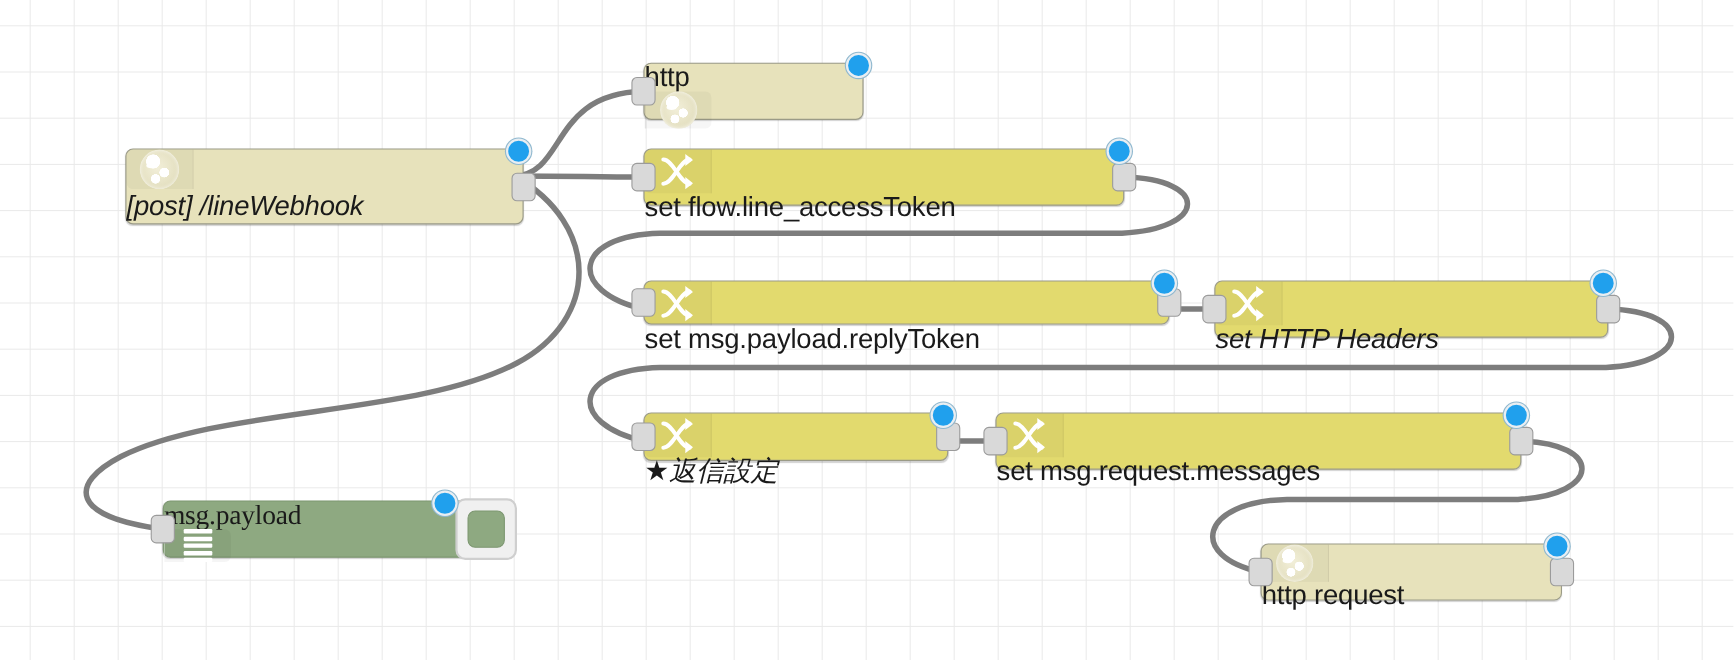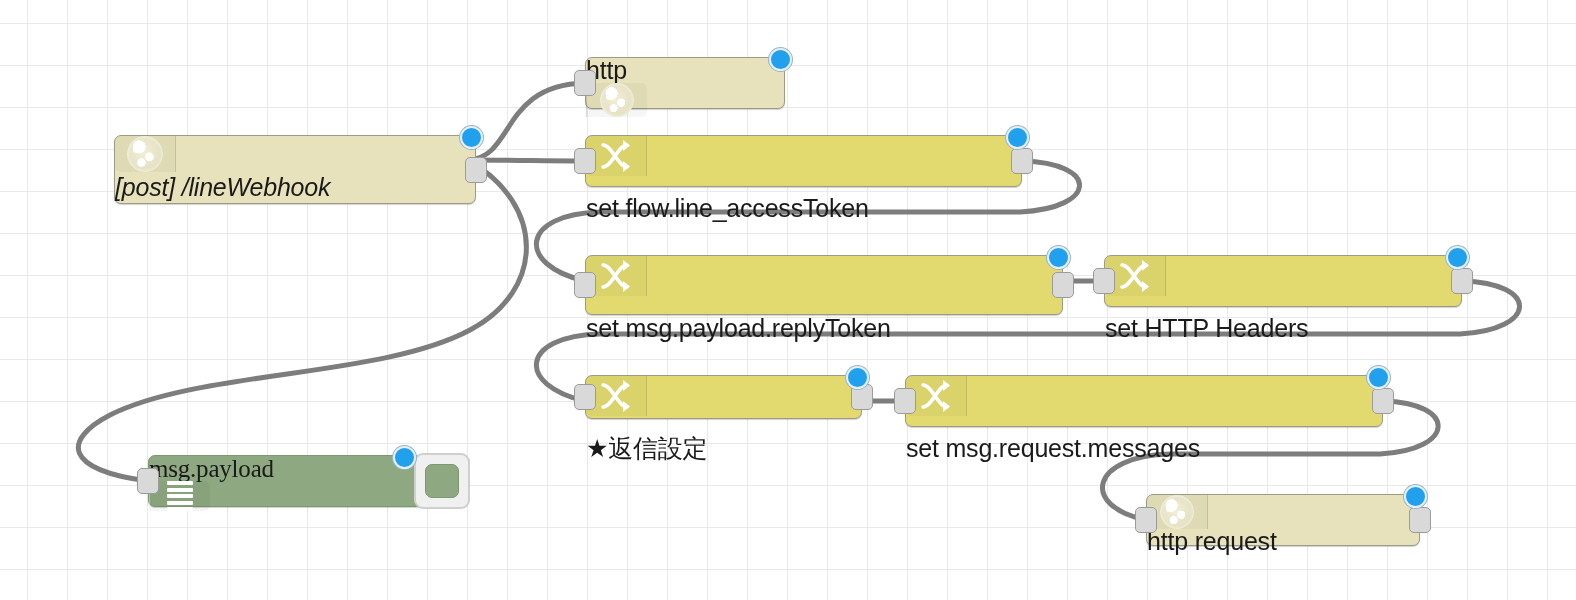--- a/index.html
+++ b/index.html
@@ -57,21 +57,21 @@
     position: relative;
     min-width: 0;
   }
   .node-label {
     font-size: 25px;
     color: #1a1a1a;
     white-space: nowrap;
     letter-spacing: -0.2px;
     line-height: 1;
   }
-  .node-label.italic { }
+  .node-label.italic { font-style: italic; }
 
   
   .icon-tray {
     flex: 0 0 auto;
     width: 60px;
     display: flex;
     align-items: center;
     justify-content: center;
     position: relative;
   }
@@ -83,21 +83,21 @@
   }
   .icon-tray.right {
     border-left: 1.5px solid rgba(0,0,0,0.12);
     border-top-right-radius: 6px;
     border-bottom-right-radius: 6px;
     background: rgba(0,0,0,0.035);
   }
 
   
   .n-http   { background: #e7e2bb; }
-  .n-change { background: #e2da6e; gap: 20px; }
+  .n-change { background: #e2da6e; }
   .n-debug  { background: #8ea981; font-family: Liberation Serif, serif; }
 
   
   .port {
     position: absolute;
     width: 22px;
     height: 26px;
     background: #d9d9d9;
     border: 1.5px solid #9b9b9b;
     border-radius: 5px;
@@ -252,21 +252,21 @@
       </svg>
     </div>
     <div class="node-body">
       <span class="node-label">set flow.line_accessToken</span>
     </div>
     <div class="port in"></div>
     <div class="port out"></div>
     <div class="node-dot"></div>
   </div>
 
-  <div class="node n-change" style="left:585px; top:255px; width:478px; height:60px;">
+  <div class="node n-change" style="left:585px; top:255px; width:478px; height:40px;">
     <div class="icon-tray left">
       <svg class="swirl" viewBox="0 0 40 40">
         <g fill="none" stroke="#ffffff" stroke-width="3.6" stroke-linecap="round" stroke-linejoin="round">
           <path d="M7,9 C 16,9 22,31 31,31"></path>
           <path d="M7,31 C 16,31 22,9 31,9"></path>
         </g>
         <path d="M27,4 L34,9.5 L27,15 Z" fill="#ffffff"></path>
         <path d="M27,25 L34,30.5 L27,36 Z" fill="#ffffff"></path>
       </svg>
     </div>

